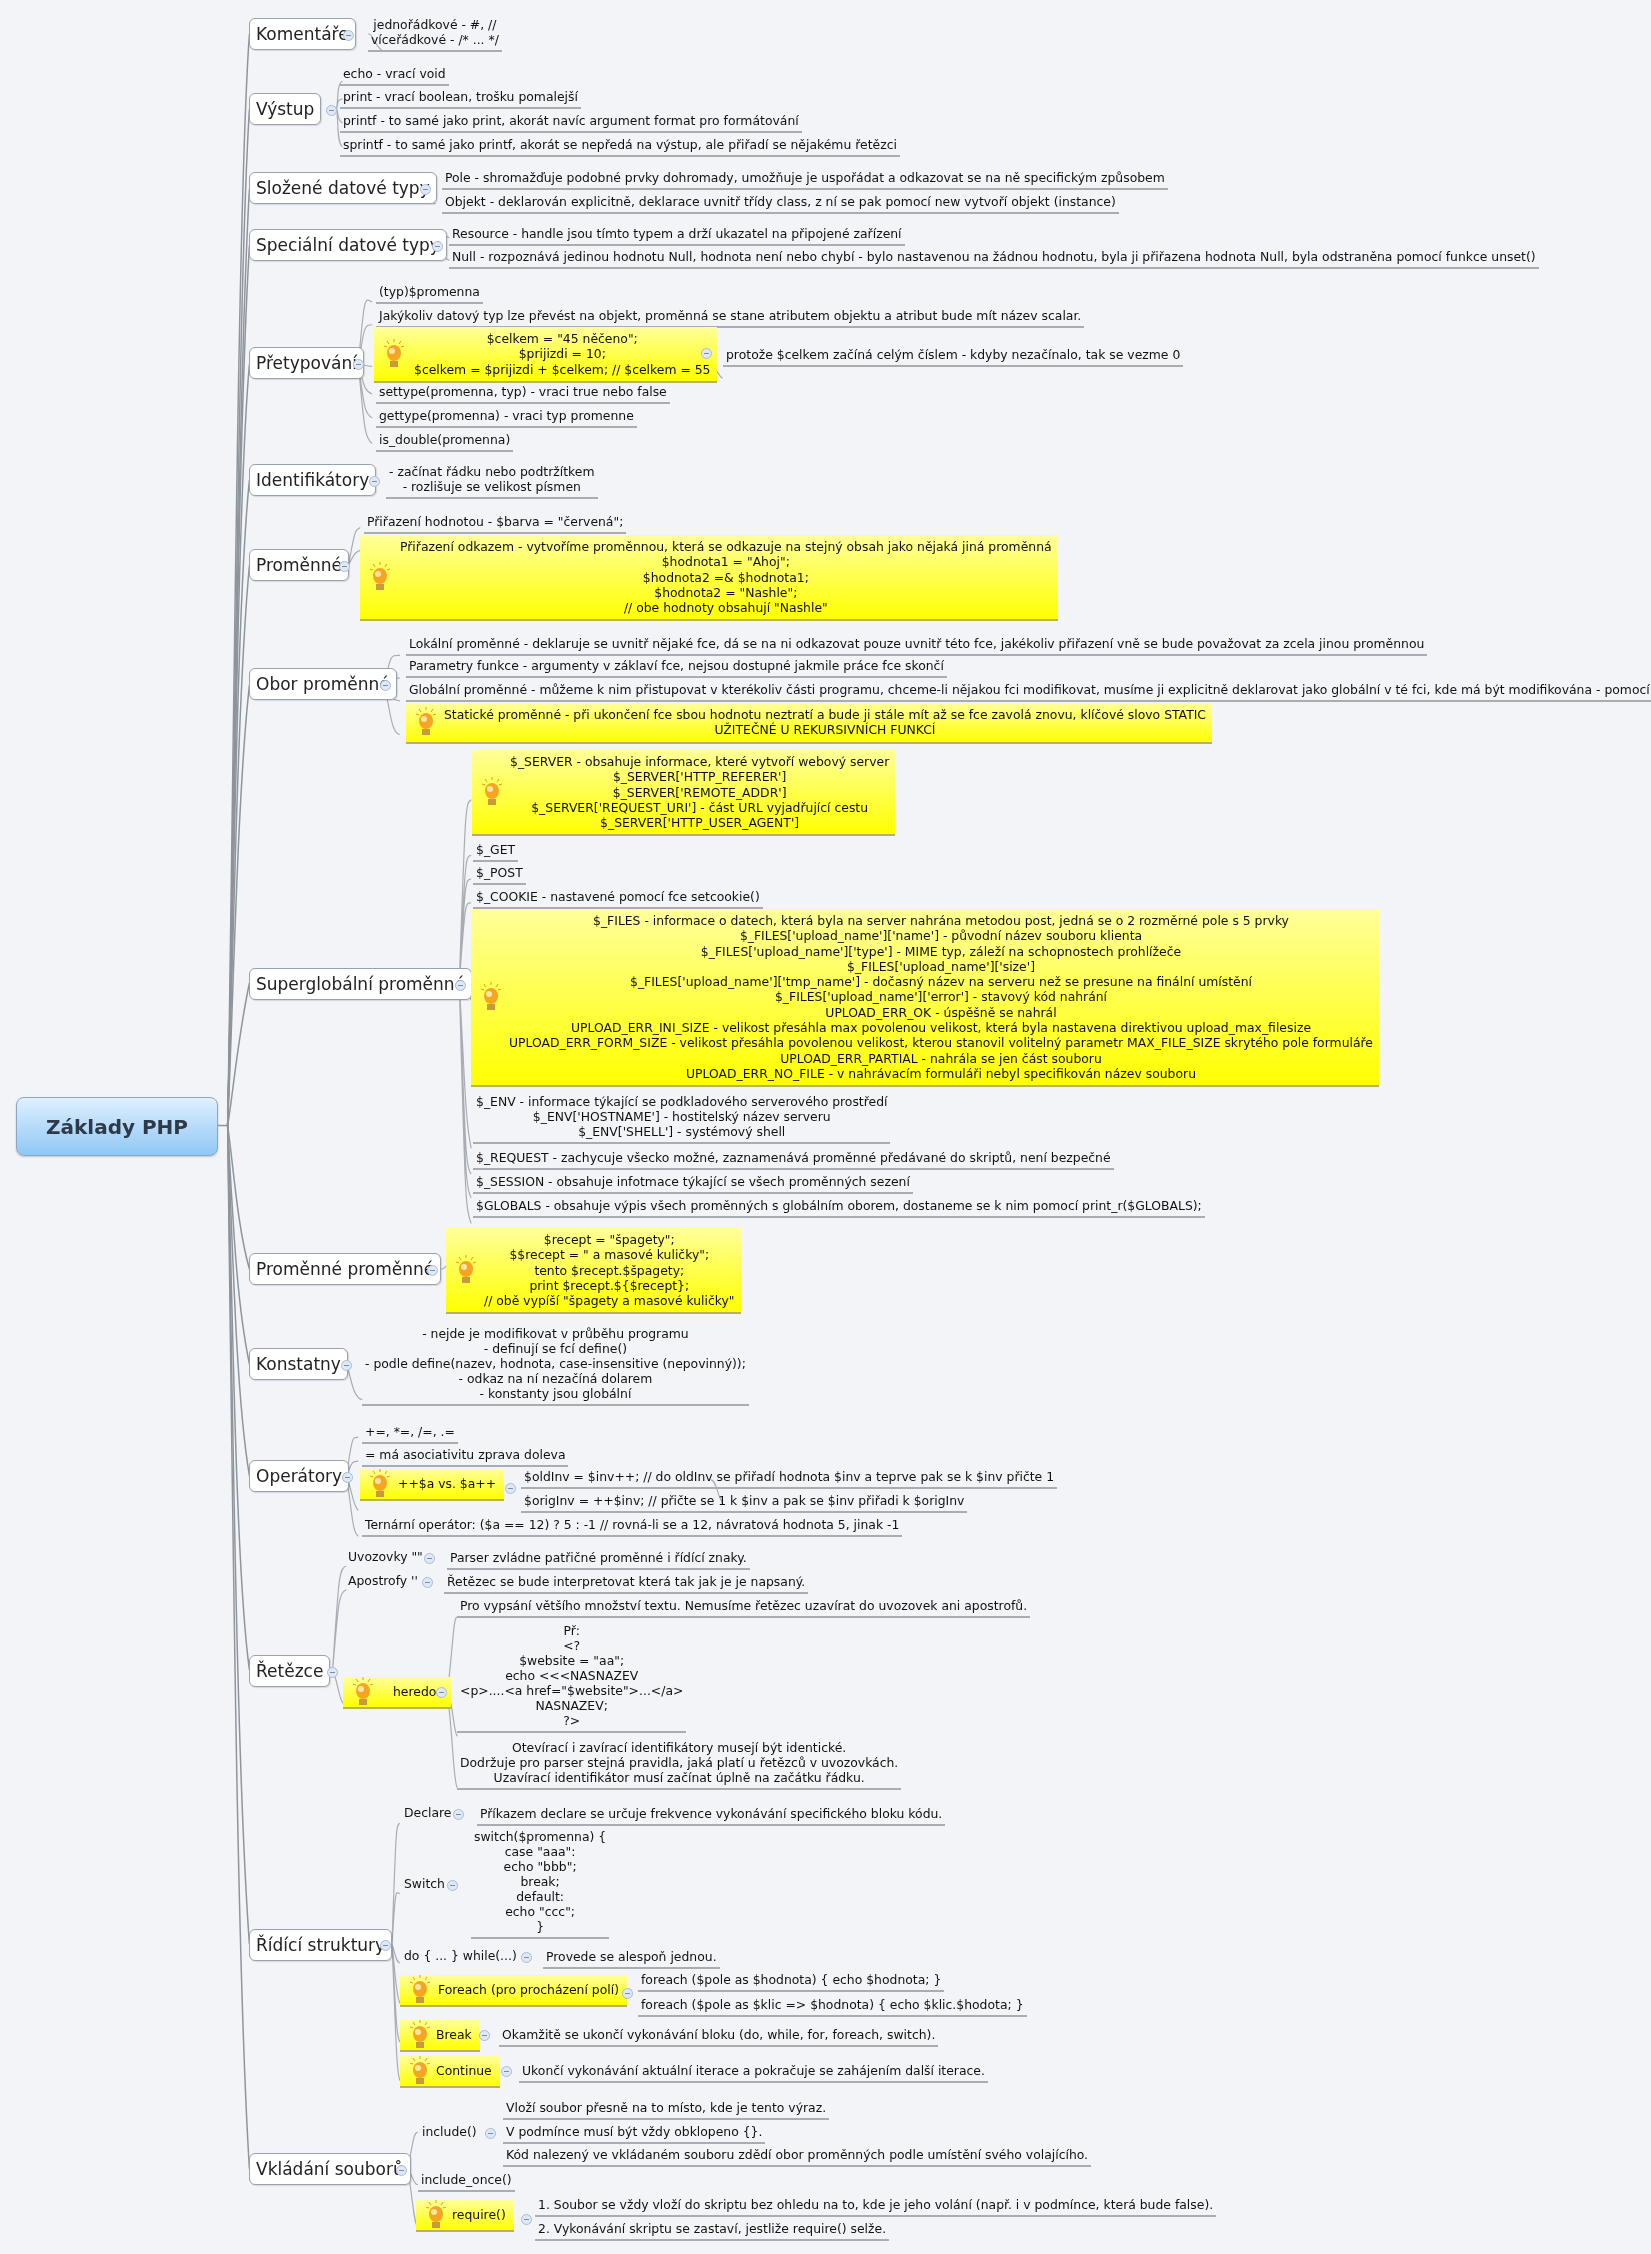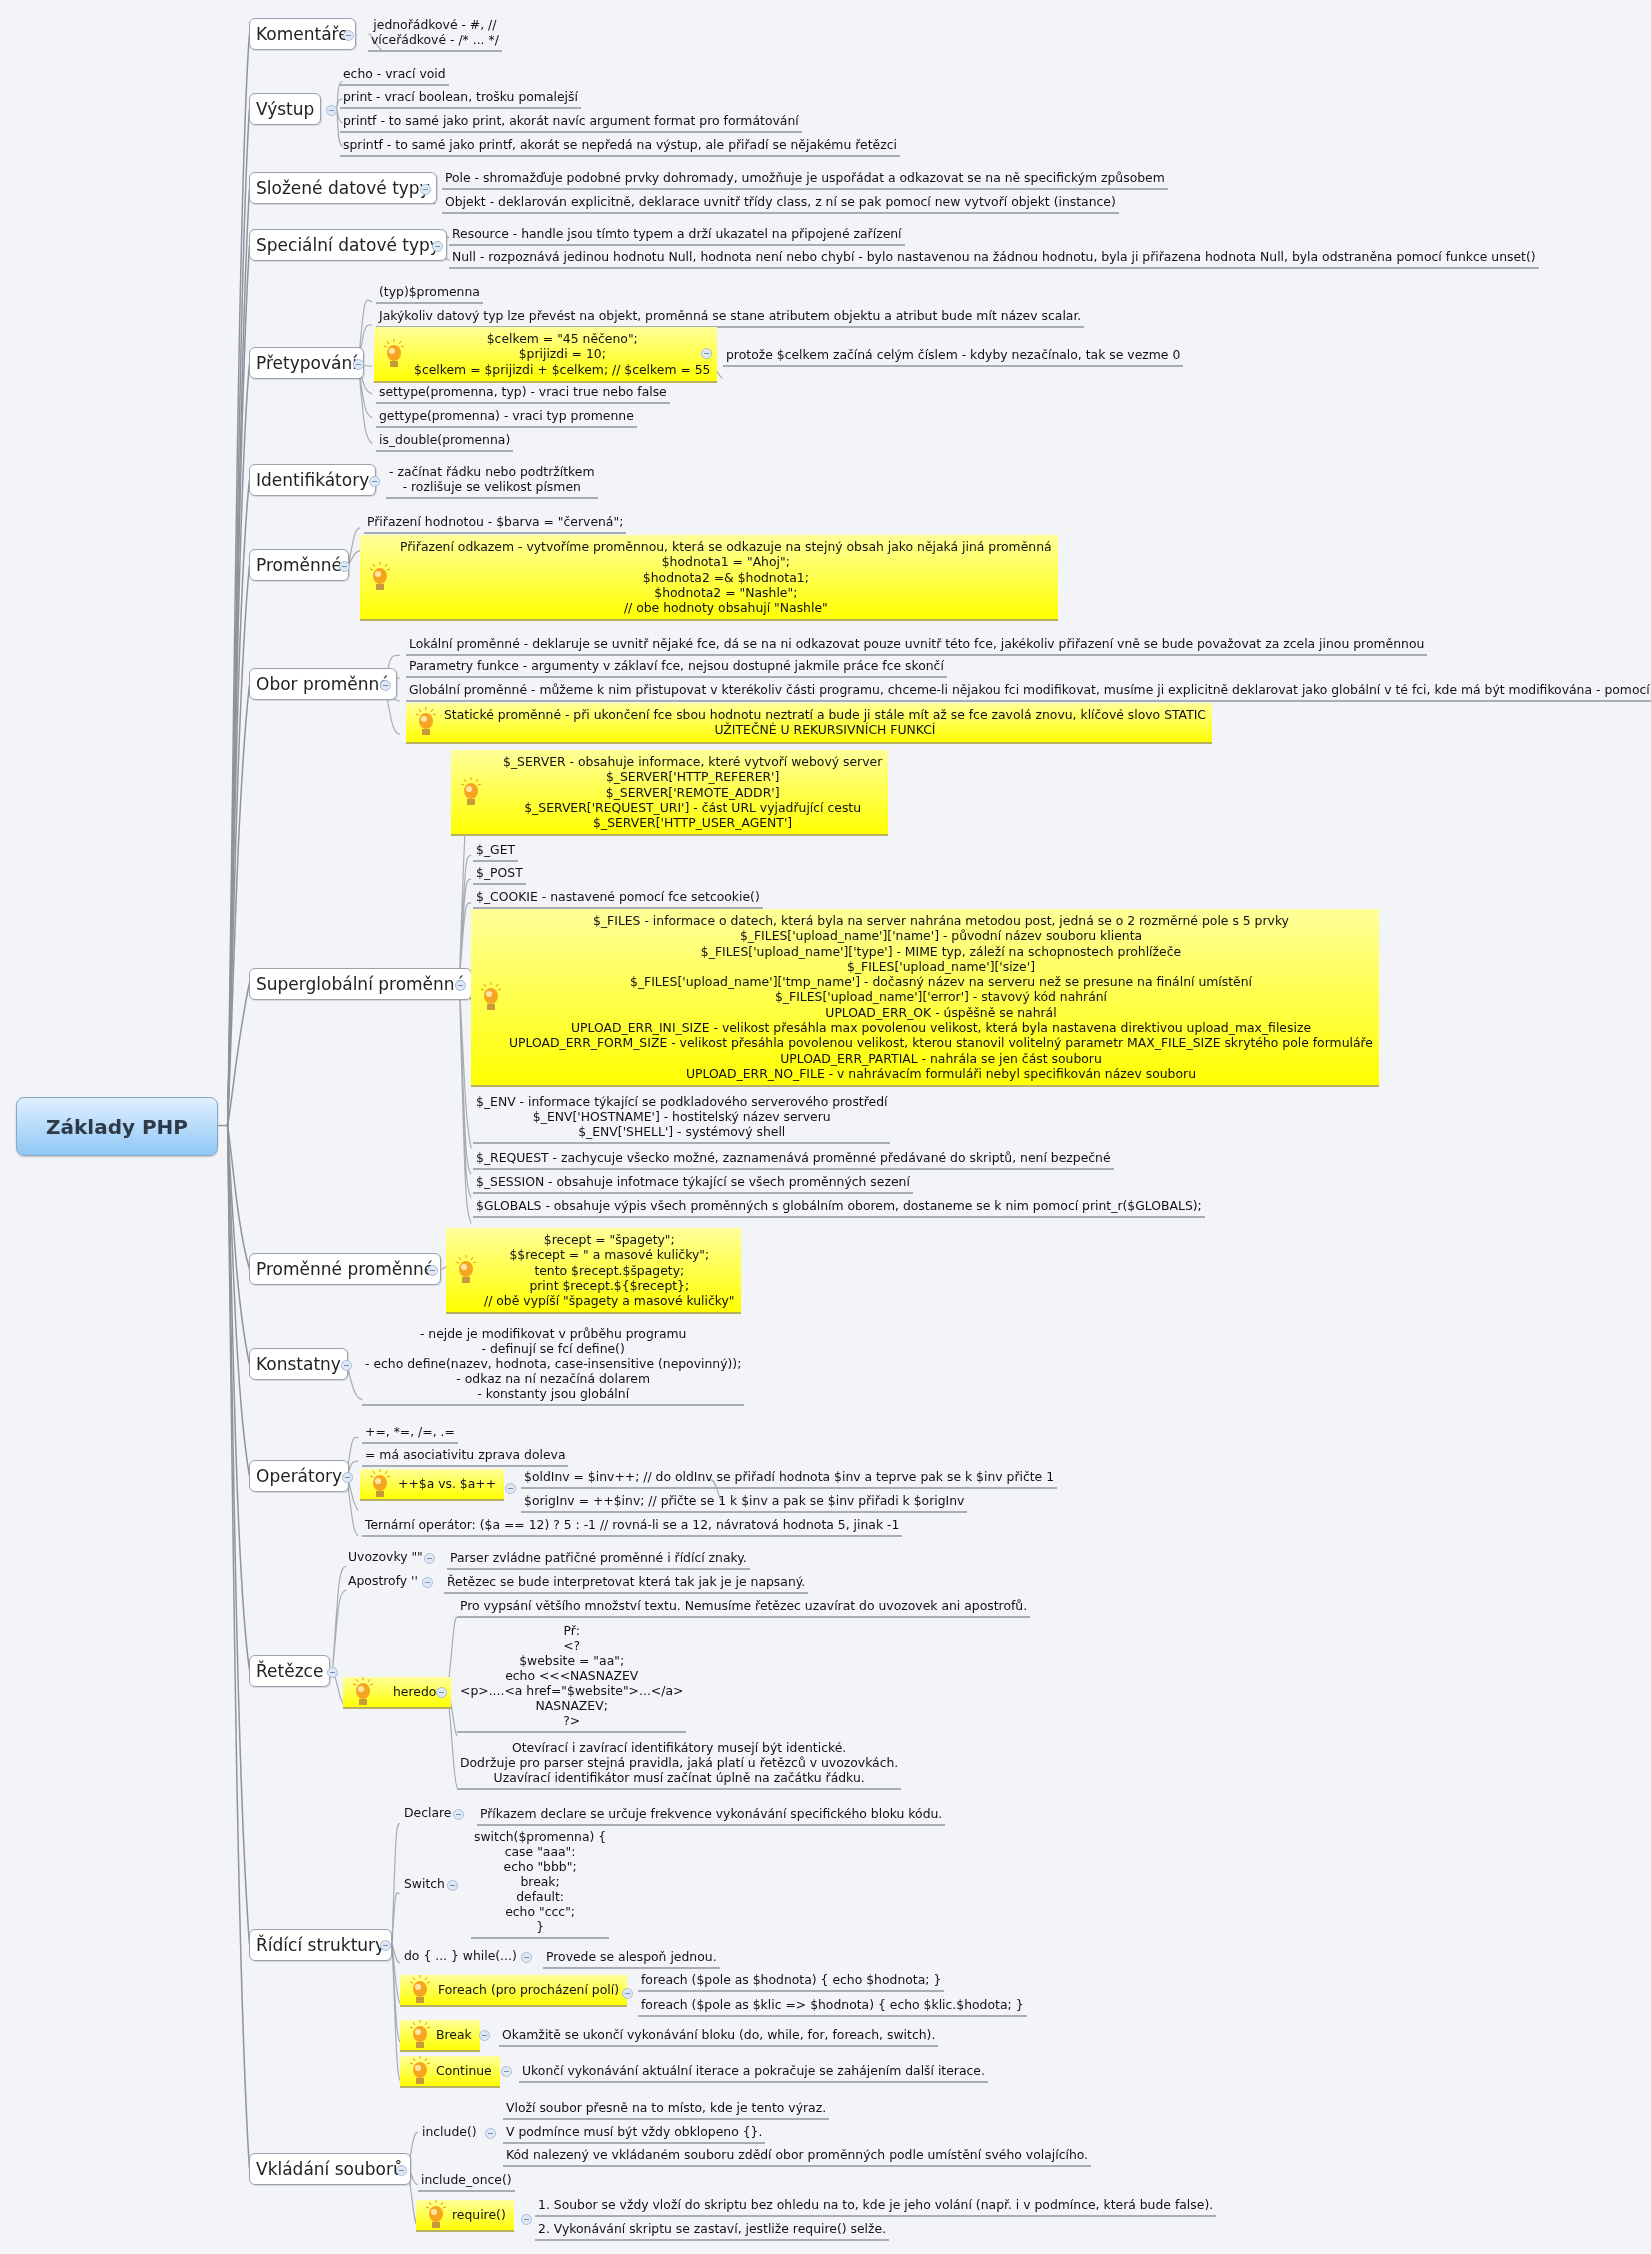--- a/index.html
+++ b/index.html
@@ -167,21 +167,21 @@
       <ellipse cx="10" cy="14" rx="7" ry="8" fill="#f7a520"></ellipse>
       <ellipse cx="8" cy="12" rx="3" ry="3" fill="#fde7a8"></ellipse>
       <rect x="6" y="22" width="8" height="6" fill="#c99a3a"></rect>
     </svg>
   <div>Statické proměnné - při ukončení fce sbou hodnotu neztratí a bude ji stále mít až se fce zavolá znovu, klíčové slovo STATIC</div>
   <div>UŽITEČNÉ U REKURSIVNÍCH FUNKCÍ</div>
 </div>
 
 <div class="topic" style="left:249px;top:968px;">Superglobální proměnné</div>
 <span class="collapse" style="left:455px;top:980px;"></span>
-<div class="yellow" style="left:451px;top:750px;padding-left:52px;">
+<div class="yellow" style="left:472px;top:750px;padding-left:38px;">
   <svg class="bulb" viewBox="0 0 20 30">
       <g stroke="#e0a000" stroke-width="1">
         <line x1="10" y1="0" x2="10" y2="3"></line>
         <line x1="3" y1="2" x2="5" y2="5"></line>
         <line x1="17" y1="2" x2="15" y2="5"></line>
         <line x1="0" y1="7" x2="3" y2="8"></line>
         <line x1="20" y1="7" x2="17" y2="8"></line>
       </g>
       <ellipse cx="10" cy="14" rx="7" ry="8" fill="#f7a520"></ellipse>
       <ellipse cx="8" cy="12" rx="3" ry="3" fill="#fde7a8"></ellipse>
@@ -250,21 +250,21 @@
   <div>tento $recept.$špagety;</div>
   <div>print $recept.${$recept};</div>
   <div>// obě vypíší "špagety a masové kuličky"</div>
 </div>
 
 <div class="topic" style="left:249px;top:1348px;">Konstatny</div>
 <span class="collapse" style="left:341px;top:1360px;"></span>
 <div class="leaf center" style="left:362px;top:1325px;">
   <div>- nejde je modifikovat v průběhu programu</div>
   <div>- definují se fcí define()</div>
-  <div>- echo define(nazev, hodnota, case-insensitive (nepovinný));</div>
+  <div>- podle define(nazev, hodnota, case-insensitive (nepovinný));</div>
   <div>- odkaz na ní nezačíná dolarem</div>
   <div>- konstanty jsou globální</div>
 </div>
 
 <div class="topic" style="left:249px;top:1460px;">Operátory</div>
 <span class="collapse" style="left:342px;top:1472px;"></span>
 <div class="leaf" style="left:362px;top:1423px;">+=, *=, /=, .=</div>
 <div class="leaf" style="left:362px;top:1446px;">= má asociativitu zprava doleva</div>
 <div class="yellow sm" style="left:360px;top:1469px;">
   <svg class="bulb" viewBox="0 0 20 30">

